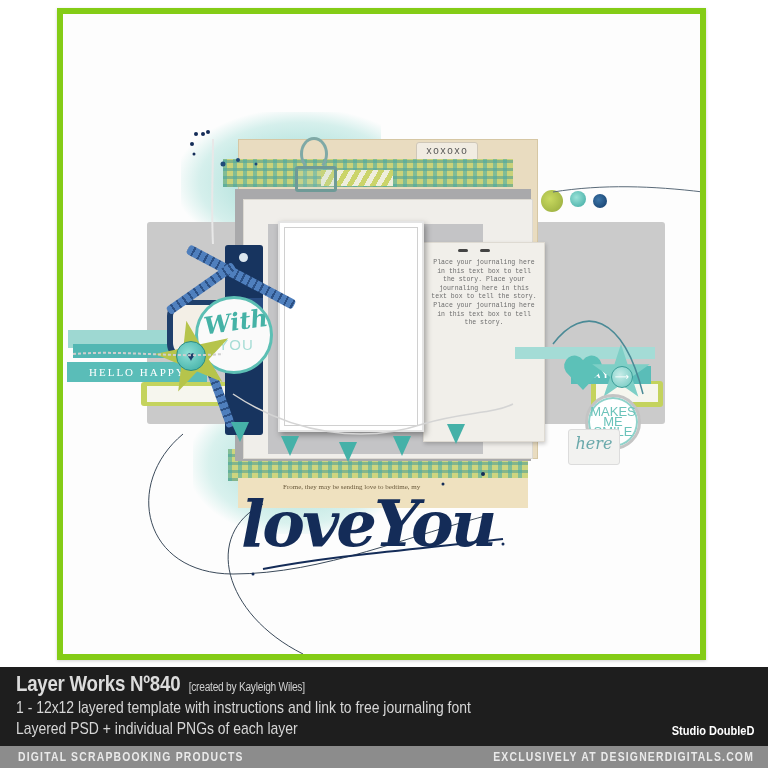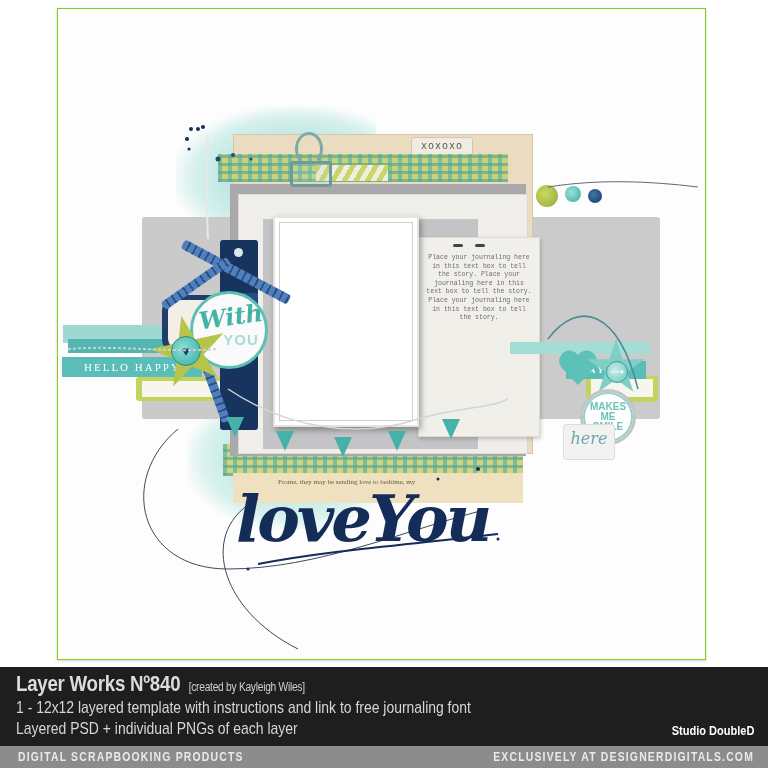--- a/index.html
+++ b/index.html
@@ -1,21 +1,21 @@
 <!DOCTYPE html>
 <html><head>
 <meta charset="utf-8">
 <style>
   * { box-sizing: border-box; margin: 0; padding: 0; }
   html, body { width: 768px; height: 768px; overflow: hidden; background: #ffffff; }
   body { position: relative; font-family: "Liberation Sans", sans-serif; }
 
   .card {
     position: absolute; left: 57px; top: 8px; width: 649px; height: 652px;
-    background: #fdfdfd; border: 1px solid #84cc16;
+    background: #fdfdfd; border: 6px solid #84cc16;
     box-shadow: 0 1px 3px rgba(0,0,0,0.18);
     overflow: hidden;
   }
   .abs { position: absolute; }
 
   
   .wash1 { left: 118px; top: 98px; width: 200px; height: 140px; background: radial-gradient(ellipse at 60% 50%, rgba(110,200,190,0.75), rgba(140,215,205,0.35) 60%, rgba(255,255,255,0) 75%); }
   .wash2 { left: 130px; top: 380px; width: 190px; height: 140px; background: radial-gradient(ellipse at 55% 50%, rgba(120,205,195,0.7), rgba(150,220,210,0.35) 60%, rgba(255,255,255,0) 75%); }
 
   
@@ -62,39 +62,39 @@
   .arrow-strip-l { left: 10px; top: 330px; width: 110px; height: 14px; background: #52b7b3; }
   .hello { left: 4px; top: 348px; width: 140px; height: 20px; background: #5abdb8; color: #fff; font-family: "Liberation Serif", serif; font-size: 11px; letter-spacing: 2px; line-height: 20px; padding-left: 22px; }
   .lime-tag-l { left: 78px; top: 368px; width: 90px; height: 24px; background: #c4d35d; border-radius: 3px; }
   .lime-tag-l::after { content: ""; position: absolute; left: 6px; top: 4px; right: 6px; bottom: 4px; background: #f6f6ee; }
   .navy-tag { left: 162px; top: 231px; width: 38px; height: 190px; background: linear-gradient(180deg, #17345f 0 28%, #284c82 28% 34%, #17345f 34%); border-radius: 3px; }
   .navy-tag::before { content: ""; position: absolute; left: 14px; top: 8px; width: 9px; height: 9px; border-radius: 50%; background: #dce7ef; }
   .label-frame { left: 104px; top: 286px; width: 92px; height: 60px; background: #1f3f6b; border-radius: 16px; }
   .label-inner { left: 110px; top: 291px; width: 80px; height: 50px; background: #f3efe6; border-radius: 12px; }
   .with-circle { left: 132px; top: 282px; width: 78px; height: 78px; border-radius: 50%; background: #fafafa; border: 3px solid #5cbfb4; }
   .with-text { left: 138px; top: 296px; width: 70px; text-align: center; font-family: "DejaVu Serif", serif; font-style: italic; font-weight: bold; font-size: 24px; color: #45b2a6; line-height: 24px; transform: rotate(-8deg); }
-  .you-text { left: 148px; top: 322px; width: 70px; text-align: center; font-family: "Liberation Sans", sans-serif; font-weight: bold; font-size: 15px; color: #a7ddd6; letter-spacing: 1px; }
+  .you-text { left: 138px; top: 322px; width: 70px; text-align: center; font-family: "Liberation Sans", sans-serif; font-weight: normal; font-size: 15px; color: #a7ddd6; letter-spacing: 1px; }
   .star-l { left: 92px; top: 306px; width: 78px; height: 74px; background: #b6c44b; clip-path: polygon(50% 0%, 61% 35%, 98% 35%, 68% 57%, 79% 91%, 50% 70%, 21% 91%, 32% 57%, 2% 35%, 39% 35%); transform: rotate(-12deg); }
   .flair-l { left: 113px; top: 327px; width: 30px; height: 30px; border-radius: 50%; background: radial-gradient(circle at 40% 40%, #8ee0d6, #37a9a0); border: 1px solid #2b8c86; }
   .heart-l { left: 121px; top: 335px; width: 14px; height: 14px; color: #1a3b68; font-size: 14px; line-height: 14px; text-align: center; }
   .ribbon { left: 118px; top: 258px; width: 120px; height: 10px; background: repeating-linear-gradient(90deg, #4f7fbd 0 5px, #2c5186 5px 7px); transform: rotate(28deg); border-radius: 3px; }
   .ribbon2 { left: 98px; top: 270px; width: 80px; height: 9px; background: repeating-linear-gradient(90deg, #4f7fbd 0 5px, #2c5186 5px 7px); transform: rotate(-35deg); border-radius: 3px; }
   .ribbon3 { left: 128px; top: 380px; width: 60px; height: 9px; background: repeating-linear-gradient(90deg, #4f7fbd 0 5px, #2c5186 5px 7px); transform: rotate(70deg); border-radius: 3px; }
 
   
   .memorable { left: 452px; top: 313px; width: 150px; height: 18px; background: #5dbdb6; color: #1c4a5e; font-family: "Liberation Mono", monospace; font-weight: bold; font-size: 10.5px; letter-spacing: 1.5px; line-height: 18px; padding-left: 6px; white-space: nowrap; overflow: hidden; }
   .arrow-strip-r { left: 452px; top: 333px; width: 140px; height: 12px; background: #a4dcd6; }
   .day-strip { left: 508px; top: 352px; width: 80px; height: 18px; background: #5abdb8; color: #fff; font-family: "Liberation Mono", monospace; font-weight: bold; font-size: 11px; letter-spacing: 2px; line-height: 18px; padding-left: 14px; }
   .lime-tag-r { left: 528px; top: 367px; width: 72px; height: 26px; background: #c4d35d; border-radius: 3px; }
   .lime-tag-r::after { content: ""; position: absolute; left: 5px; top: 3px; right: 5px; bottom: 5px; background: #f6f6ee; }
   .heart-r { left: 500px; top: 340px; width: 40px; height: 36px; background: #5cc1b8; clip-path: path("M20 36 L3 18 A10 10 0 0 1 20 6 A10 10 0 0 1 37 18 Z"); }
   .star-r { left: 528px; top: 330px; width: 60px; height: 58px; background: #7ecfc6; clip-path: polygon(50% 0%, 61% 35%, 98% 35%, 68% 57%, 79% 91%, 50% 70%, 21% 91%, 32% 57%, 2% 35%, 39% 35%); }
   .flair-r { left: 548px; top: 352px; width: 22px; height: 22px; border-radius: 50%; background: radial-gradient(circle at 40% 40%, #c7ece8, #6cc7bf); border: 1px solid #3b9e98; color: #fff; font-size: 10px; line-height: 20px; text-align: center; }
   .smile-badge { left: 522px; top: 380px; width: 56px; height: 56px; border-radius: 50%; background: #ffffff; border: 3px solid #c4c4c4; box-shadow: 0 0 0 2px #8fd3cb inset; }
-  .smile-text { position: absolute; left: 0; top: 10px; width: 100%; text-align: center; font-family: "Liberation Sans", sans-serif; font-size: 10px; line-height: 10px; color: #6bc3ba; font-weight: bold; }
+  .smile-text { position: absolute; left: 0; top: 10px; width: 100%; text-align: center; font-family: "Liberation Sans", sans-serif; font-size: 13px; line-height: 10px; color: #6bc3ba; font-weight: normal; }
   .this-tag { left: 505px; top: 415px; width: 52px; height: 36px; background: #f2f2f0; border: 1px solid #dcdcdc; border-radius: 3px; }
   .this-text { position: absolute; left: 0; top: 4px; width: 100%; text-align: center; font-family: "DejaVu Serif", serif; font-style: italic; font-size: 16px; color: #6aa9ab; }
 
   
   .pennant { width: 18px; height: 20px; background: #45b1a8; clip-path: polygon(0 0, 100% 0, 50% 100%); }
 
   
   .loveyou { left: 178px; top: 460px; width: 300px; height: 100px; font-family: "DejaVu Serif", serif; font-style: italic; font-weight: bold; font-size: 64px; color: #142c58; letter-spacing: -3px; line-height: 100px; }
 
   svg.strings { position: absolute; left: 0; top: 0; }

